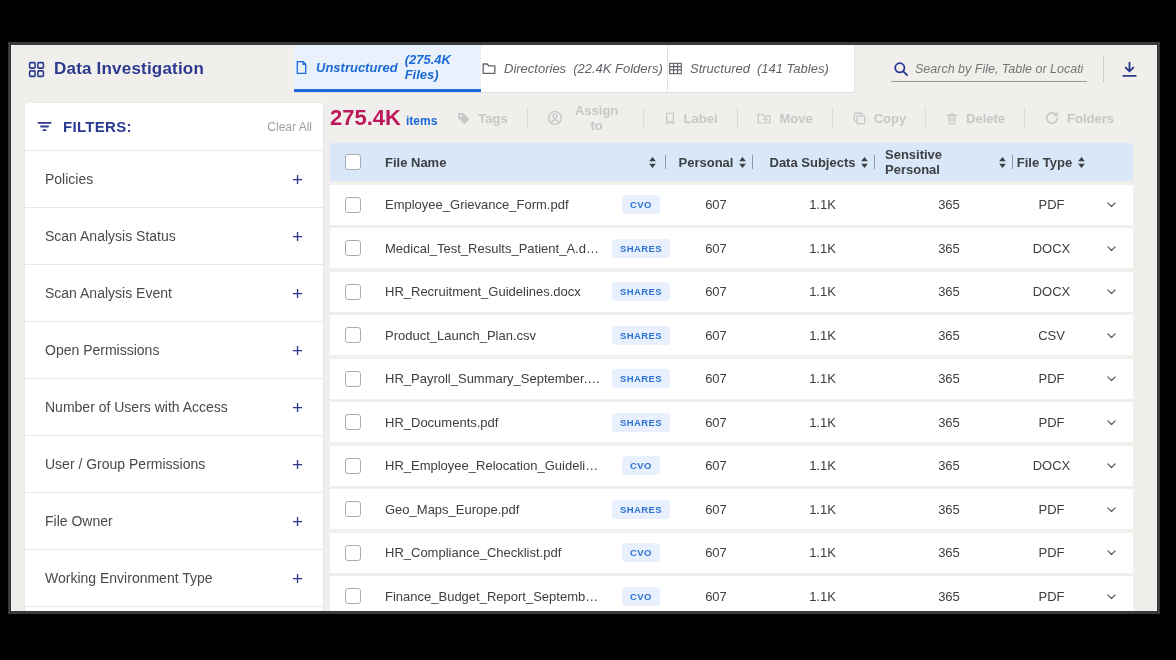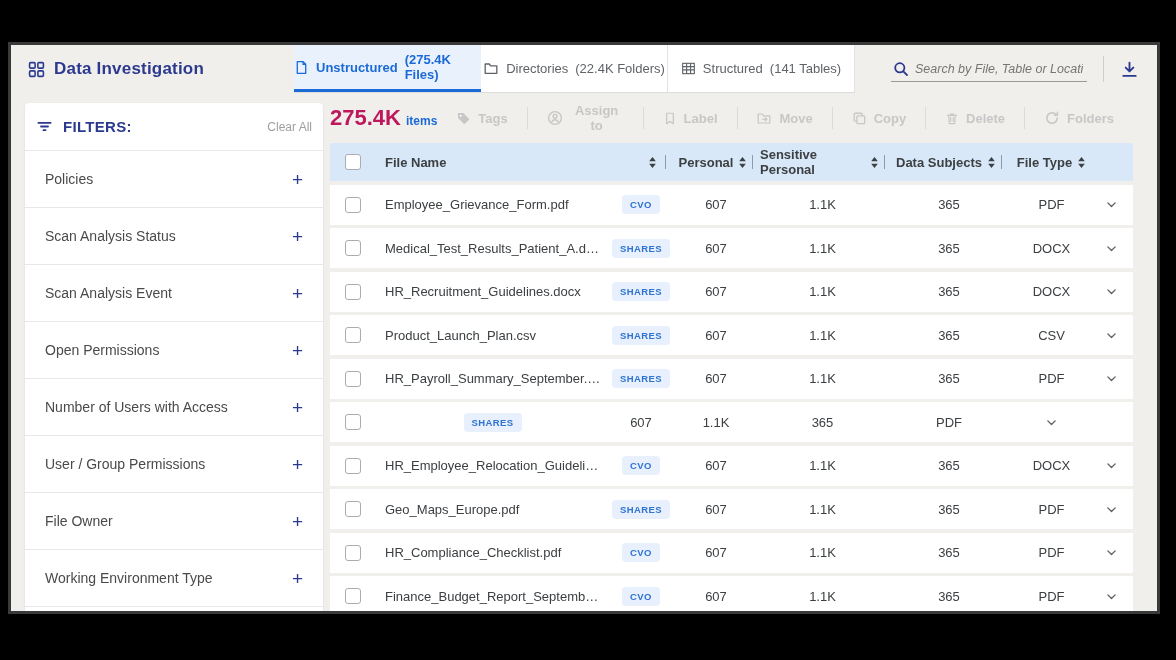--- a/index.html
+++ b/index.html
@@ -9,22 +9,22 @@
     background:#f1efec; border:3px solid #3a3a3a; overflow:hidden; }
 
   
   .hdr { position:absolute; left:0; top:0; right:0; height:48px; display:flex; align-items:stretch;gap:36px; }
   .title-area { width:316px; display:flex; align-items:center; padding-left:17px; gap:9px; }
   .title-area .t { font-size:17px; font-weight:700; color:#2b3a8f; letter-spacing:.2px; }
   .icon { display:inline-flex; align-items:center; justify-content:center; }
   .navy { color:#2b3a8f; }
 
   .tabs { display:flex; align-items:stretch; border-bottom:1px solid #dcdcdc; }
-  .tab { width:187px; background:#fff; display:flex; align-items:center; justify-content:center;
-    gap:7px; font-size:13px; color:#5f6368; border-right:1px solid #e3e3e3; cursor:pointer; }
+  .tab { width:187px; background:#fff; display:flex; align-items:center; 
+    gap:7px; font-size:13px; color:#5f6368; border-right:1px solid #e3e3e3; cursor:pointer;font-style:italic; }
   .tab .cnt { color:#5f6368; }
   .tab.active { background:#e9f1fc; color:#1b6ad6; font-weight:700;
     border-bottom:3px solid #1b6ad6; border-right:none; }
   .tab.active .cnt { color:#1b6ad6; font-weight:700; }
 
   .hdr-right { margin-left:auto; display:flex; align-items:center; padding-right:18px; }
   .searchbox { display:flex; align-items:center; gap:6px; border-bottom:1px solid #9a9a9a;
     padding:4px 2px; width:196px; }
   .searchbox input { border:none; outline:none; background:transparent; font-style:italic;
     font-size:12.5px; color:#555; width:168px; font-family:"Liberation Sans", sans-serif; }
@@ -294,33 +294,33 @@
           <svg width="9" height="5" viewBox="0 0 10 6">
               <path d="M5 0l4 5H1z" fill="currentColor"></path>
             </svg>
           <svg width="9" height="5" viewBox="0 0 10 6">
               <path d="M5 6L1 1h8z" fill="currentColor"></path>
             </svg>
         </span>
         <span class="hsep"></span>
       </div>
       <div class="th">
-        <span>Sensitive Personal</span>
+        <span>Data Subjects</span>
         <span class="sort">
           <svg width="9" height="5" viewBox="0 0 10 6">
               <path d="M5 0l4 5H1z" fill="currentColor"></path>
             </svg>
           <svg width="9" height="5" viewBox="0 0 10 6">
               <path d="M5 6L1 1h8z" fill="currentColor"></path>
             </svg>
         </span>
         <span class="hsep"></span>
       </div>
       <div class="th">
-        <span>Data Subjects</span>
+        <span>Sensitive Personal</span>
         <span class="sort">
           <svg width="9" height="5" viewBox="0 0 10 6">
               <path d="M5 0l4 5H1z" fill="currentColor"></path>
             </svg>
           <svg width="9" height="5" viewBox="0 0 10 6">
               <path d="M5 6L1 1h8z" fill="currentColor"></path>
             </svg>
         </span>
         <span class="hsep"></span>
       </div>
@@ -426,20 +426,21 @@
           <div class="chev">
             <svg width="13" height="13" viewBox="0 0 16 16" fill="none" stroke="currentColor" stroke-width="1.7">
               <path d="M3.5 6l4.5 4.5L12.5 6" stroke-linecap="round" stroke-linejoin="round"></path>
             </svg>
           </div>
         </div>
         <div class="grid-row trow">
           <div class="cell-c">
             <div class="checkbox"></div>
           </div>
+          <div class="fname" style="padding-left:10px;">HR_Documents.pdf</div>
           <div class="cell-c">
             <span class="badge">SHARES</span>
           </div>
           <div class="num">607</div>
           <div class="num">1.1K</div>
           <div class="num">365</div>
           <div class="num">PDF</div>
           <div class="chev">
             <svg width="13" height="13" viewBox="0 0 16 16" fill="none" stroke="currentColor" stroke-width="1.7">
               <path d="M3.5 6l4.5 4.5L12.5 6" stroke-linecap="round" stroke-linejoin="round"></path>

